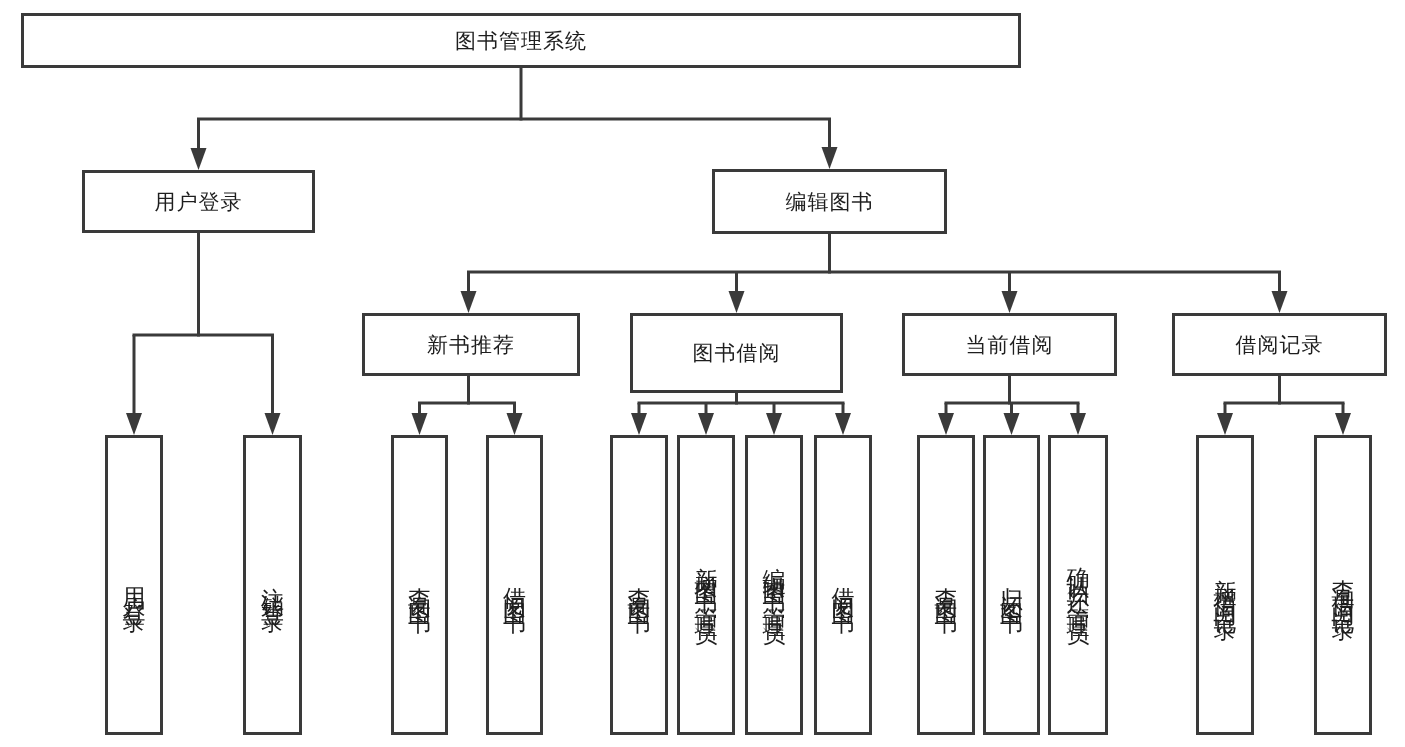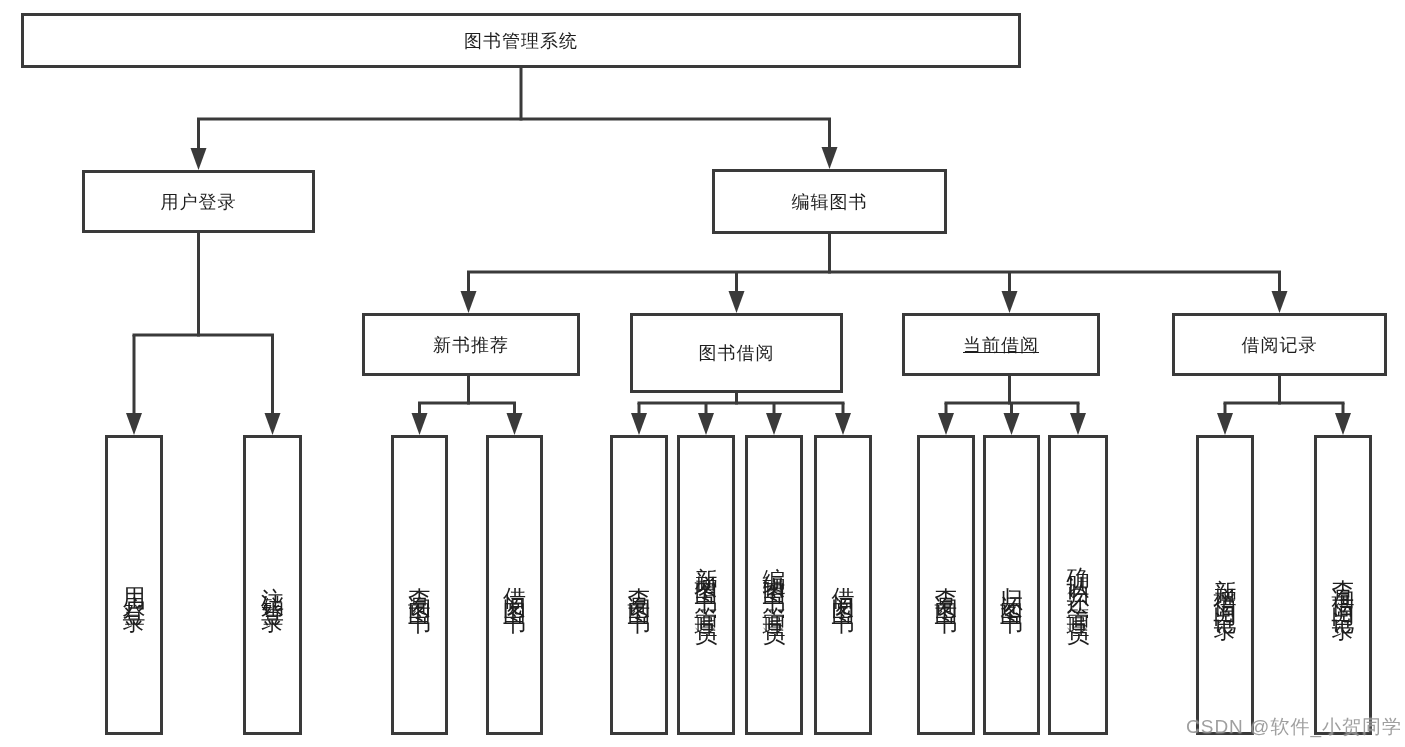--- a/index.html
+++ b/index.html
@@ -3,21 +3,21 @@
 <meta charset="utf-8">
 <style>
   html, body { margin: 0; padding: 0; background: #ffffff; }
   body { width: 1405px; height: 747px; position: relative; overflow: hidden;
          font-family: "Liberation Sans", "DejaVu Sans", sans-serif; }
   .stage { position: absolute; left: 0; top: 0; width: 1405px; height: 747px; background: #ffffff; }
   svg.connectors { position: absolute; left: 0; top: 0; width: 1405px; height: 747px; }
   .node { position: absolute; box-sizing: border-box; background: #ffffff;
           border: 3px solid #3a3a3a; display: flex; align-items: center; justify-content: center;
           color: #1e1e1e; }
-  .hbox { font-size: 18px; letter-spacing: 1px; align-items: center; }
+  .hbox { font-size: 21px; letter-spacing: 1px; align-items: center; }
   .vbox { top: 435px; height: 300px; font-size: 23px; }
   .vbox .vtext { writing-mode: vertical-rl; text-orientation: mixed;
                  letter-spacing: 8px; line-height: 1; white-space: nowrap; }
   .watermark { position: absolute; left: 1186px; top: 714px; font-size: 19px;
                color: rgba(132,132,132,0.78); letter-spacing: 1px; white-space: nowrap;
                text-shadow: 0 0 2px rgba(255,255,255,0.9); }
 </style>
 </head>
 <body>
 
@@ -111,21 +111,21 @@
   <div class="node hbox" style="left:712px; top:169px; width:235px; height:65px;">
     <span>编辑图书</span>
   </div>
 
   <div class="node hbox" style="left:362px; top:313px; width:218px; height:63px;">
     <span>新书推荐</span>
   </div>
   <div class="node hbox" style="left:630px; top:313px; width:213px; height:80px;">
     <span>图书借阅</span>
   </div>
-  <div class="node hbox" style="left:902px; top:313px; width:198px; height:63px;text-decoration:underline;">
+  <div class="node hbox" style="left:902px; top:313px; width:215px; height:63px;">
     <span>当前借阅</span>
   </div>
   <div class="node hbox" style="left:1172px; top:313px; width:215px; height:63px;">
     <span>借阅记录</span>
   </div>
 
   <div class="node vbox" style="left:105px; width:58px;">
     <span class="vtext">用户登录</span>
   </div>
   <div class="node vbox" style="left:243px; width:59px;">
@@ -162,14 +162,13 @@
     <span class="vtext">确认归还（管理员）</span>
   </div>
 
   <div class="node vbox" style="left:1196px; width:58px;">
     <span class="vtext">新增借阅记录</span>
   </div>
   <div class="node vbox" style="left:1314px; width:58px;">
     <span class="vtext">查询借阅记录</span>
   </div>
 
-  <div class="watermark">CSDN @软件_小贺同学</div>
 </div>
 
 </body></html>

